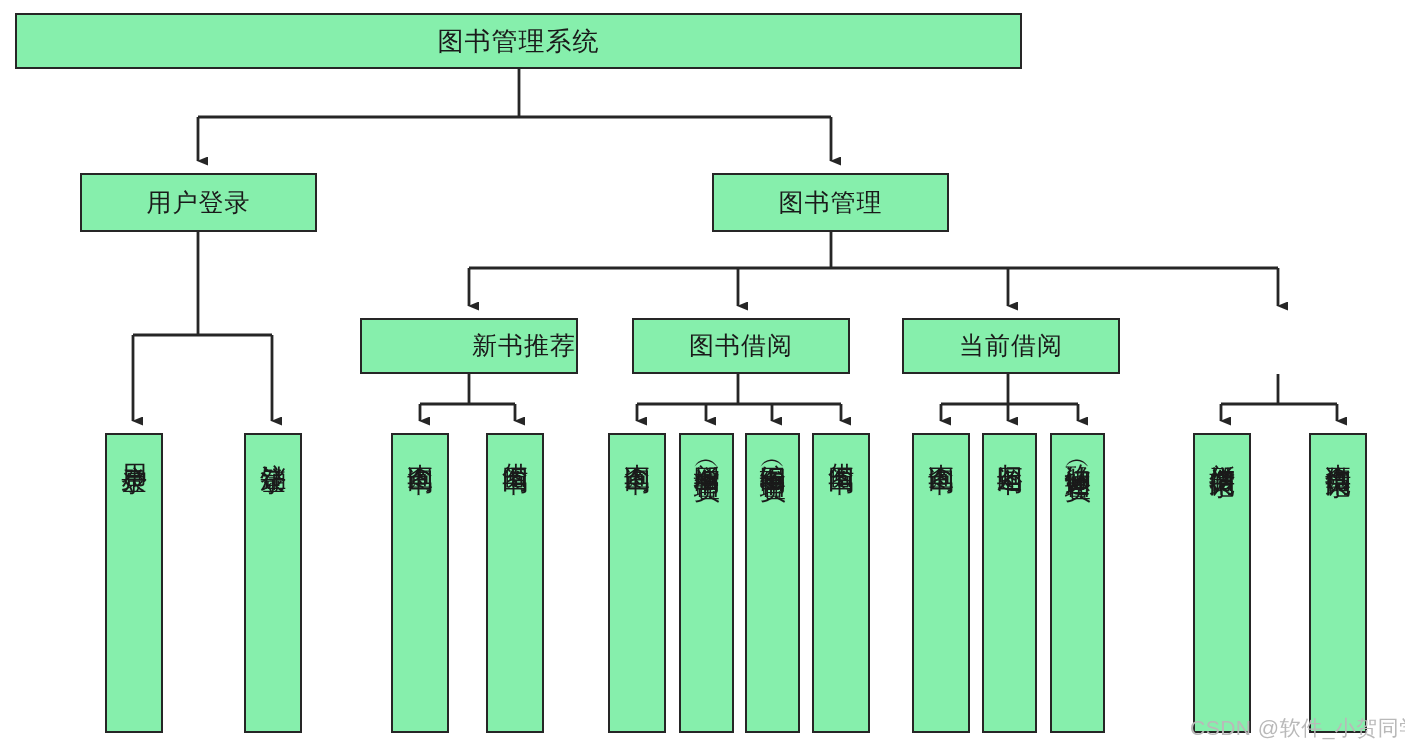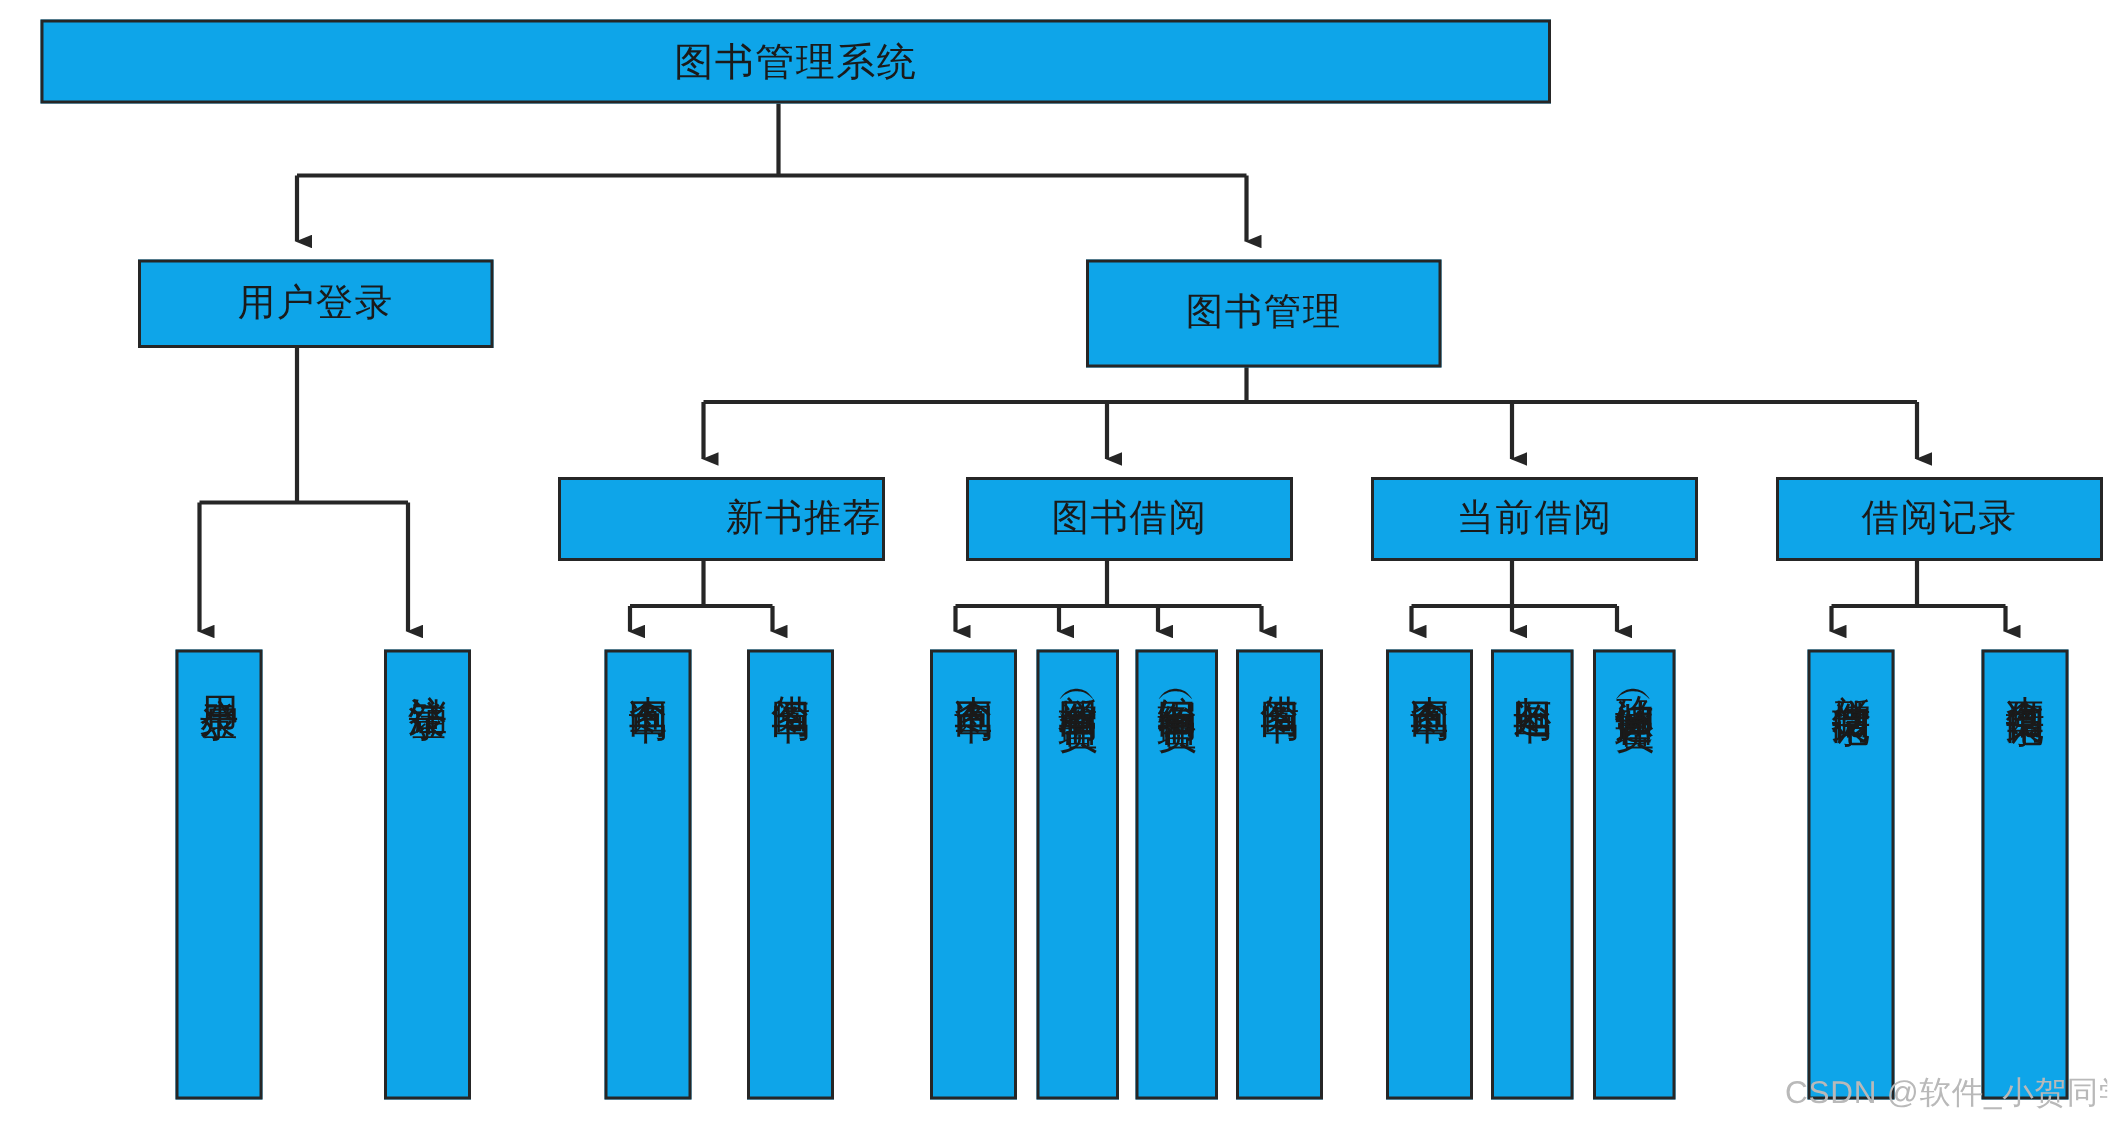--- a/index.html
+++ b/index.html
@@ -21,26 +21,25 @@
     position: absolute;
     left: 0; top: 0;
     width: 1405px;
     height: 747px;
     pointer-events: none;
   }
   .node {
     position: absolute;
     box-sizing: border-box;
     border: 2.5px solid #262626;
-    background: #0ea5e9;
+    background: #86efac;
     display: flex;
     align-items: center;
     justify-content: center;
     color: #1a1a1a;
-    margin-left: 12px;
   }
   .node.horiz {
     font-size: 25px;
     letter-spacing: 1px;
     line-height: 1.1;
   }
   .node.root {
     font-size: 26px;
   }
   .node.vert {
@@ -121,35 +120,32 @@
     </g>
   </svg>
 
   <div class="node horiz root" style="left:15px; top:13px; width:1007px; height:56px;">
     <span>图书管理系统</span>
   </div>
 
   <div class="node horiz" style="left:80px; top:173px; width:237px; height:59px;">
     <span>用户登录</span>
   </div>
-  <div class="node horiz" style="left:712px; top:173px; width:237px; height:72px;">
+  <div class="node horiz" style="left:712px; top:173px; width:237px; height:59px;">
     <span>图书管理</span>
   </div>
 
   <div class="node horiz" style="left:360px; top:318px; width:218px; height:56px;justify-content:flex-end;">
     <span>新书推荐</span>
   </div>
   <div class="node horiz" style="left:632px; top:318px; width:218px; height:56px;">
     <span>图书借阅</span>
   </div>
   <div class="node horiz" style="left:902px; top:318px; width:218px; height:56px;">
     <span>当前借阅</span>
-  </div>
-  <div class="node horiz" style="left:1172px; top:318px; width:218px; height:56px;">
-    <span>借阅记录</span>
   </div>
 
   <div class="node vert" style="left:105px; top:433px; width:58px; height:300px;">
     <span class="vtext">用户登录</span>
   </div>
   <div class="node vert" style="left:244px; top:433px; width:58px; height:300px;">
     <span class="vtext">注销登录</span>
   </div>
 
   <div class="node vert" style="left:391px; top:433px; width:58px; height:300px;">

